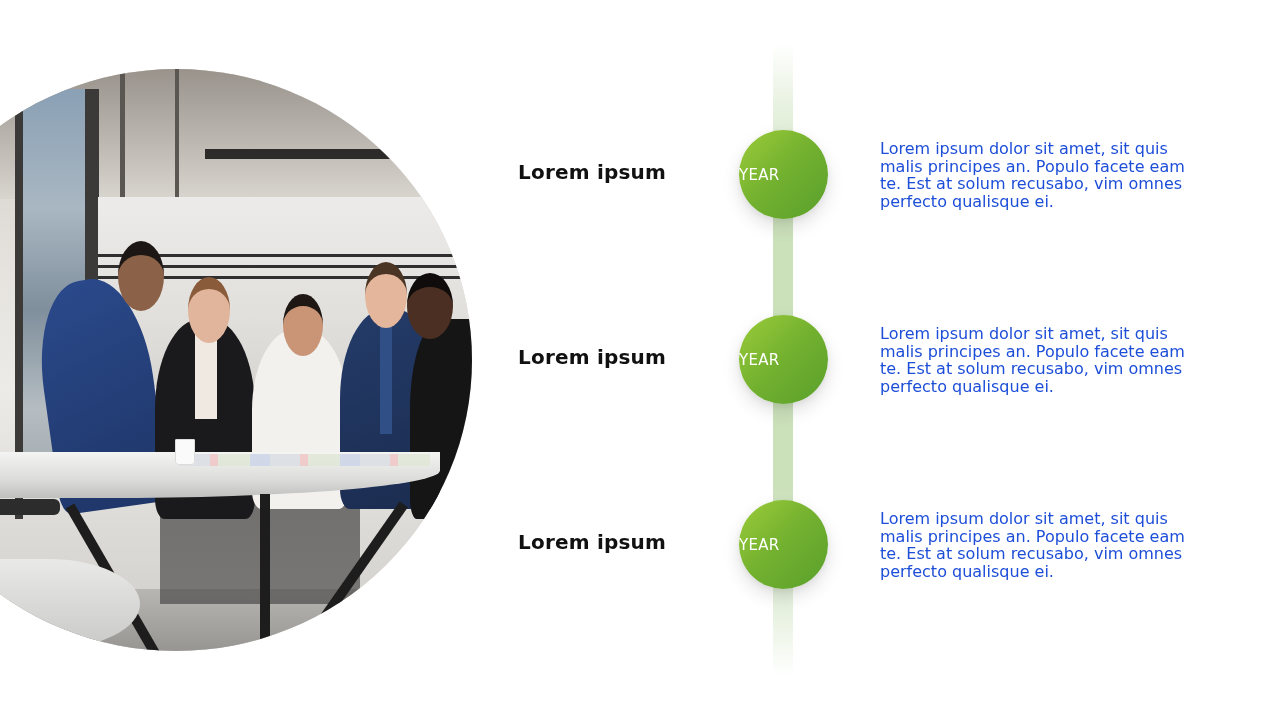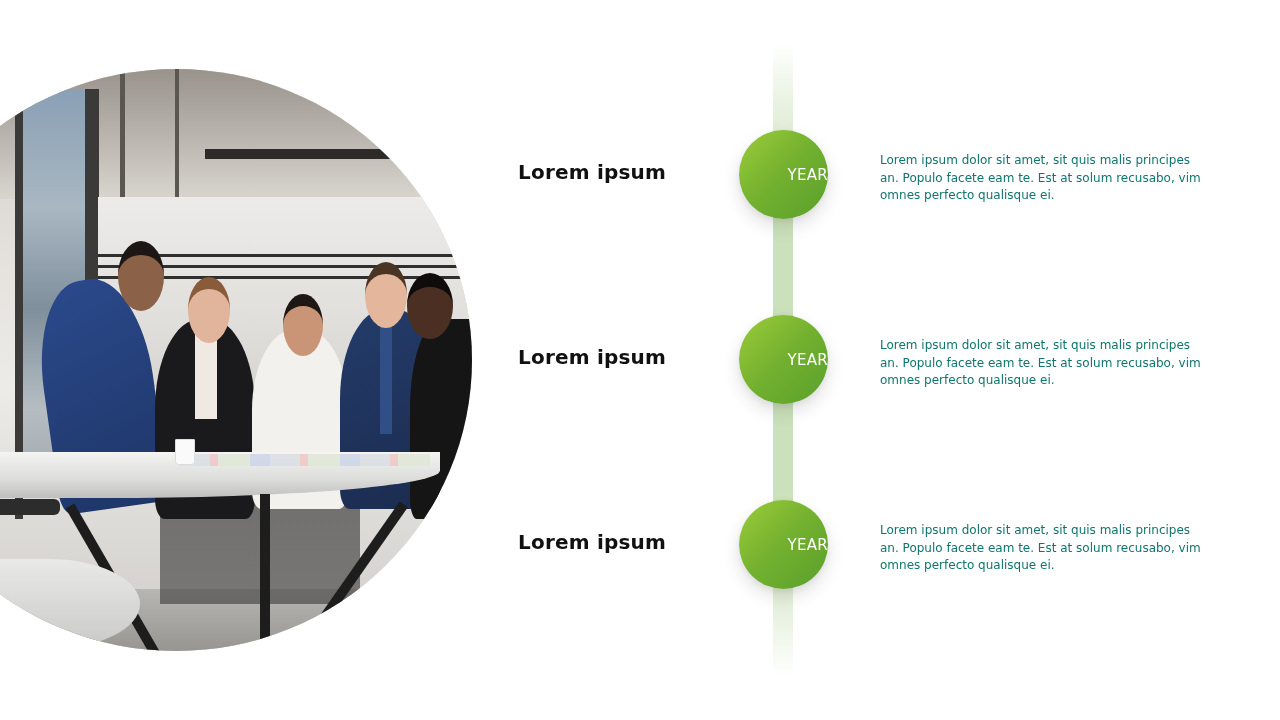--- a/index.html
+++ b/index.html
@@ -108,37 +108,37 @@
       position: absolute;
       left: 739px;
       top: 0;
       width: 89px;
       height: 89px;
       border-radius: 50%;
       background: linear-gradient(135deg, #9ccc3a 0%, #72b02f 50%, #5aa02c 100%);
       box-shadow: 0 8px 18px rgba(0,0,0,0.12), 0 2px 6px rgba(0,0,0,0.06);
       display: flex;
       align-items: center;
-      justify-content: flex-end;
+      justify-content: flex-start;
     }
     .milestone .node span {
       font-family: "DejaVu Sans", sans-serif;
       font-size: 15px;
       color: #ffffff;
       letter-spacing: 0.3px;
     }
     .milestone .desc {
       position: absolute;
       left: 880px;
-      top: 22px;
+      top: 10px;
       width: 330px;
       font-family: "DejaVu Sans", sans-serif;
-      font-size: 12px;
+      font-size: 16px;
       line-height: 17.5px;
-      color: #0f766e;
+      color: #1d4ed8;
     }
   </style>
 </head>
 <body>
 
 <div class="slide">
 
   <div class="photo" title="Business team meeting around a conference table in an office">
     <div class="layer bg-wall"></div>
     <div class="layer ceiling"></div>

